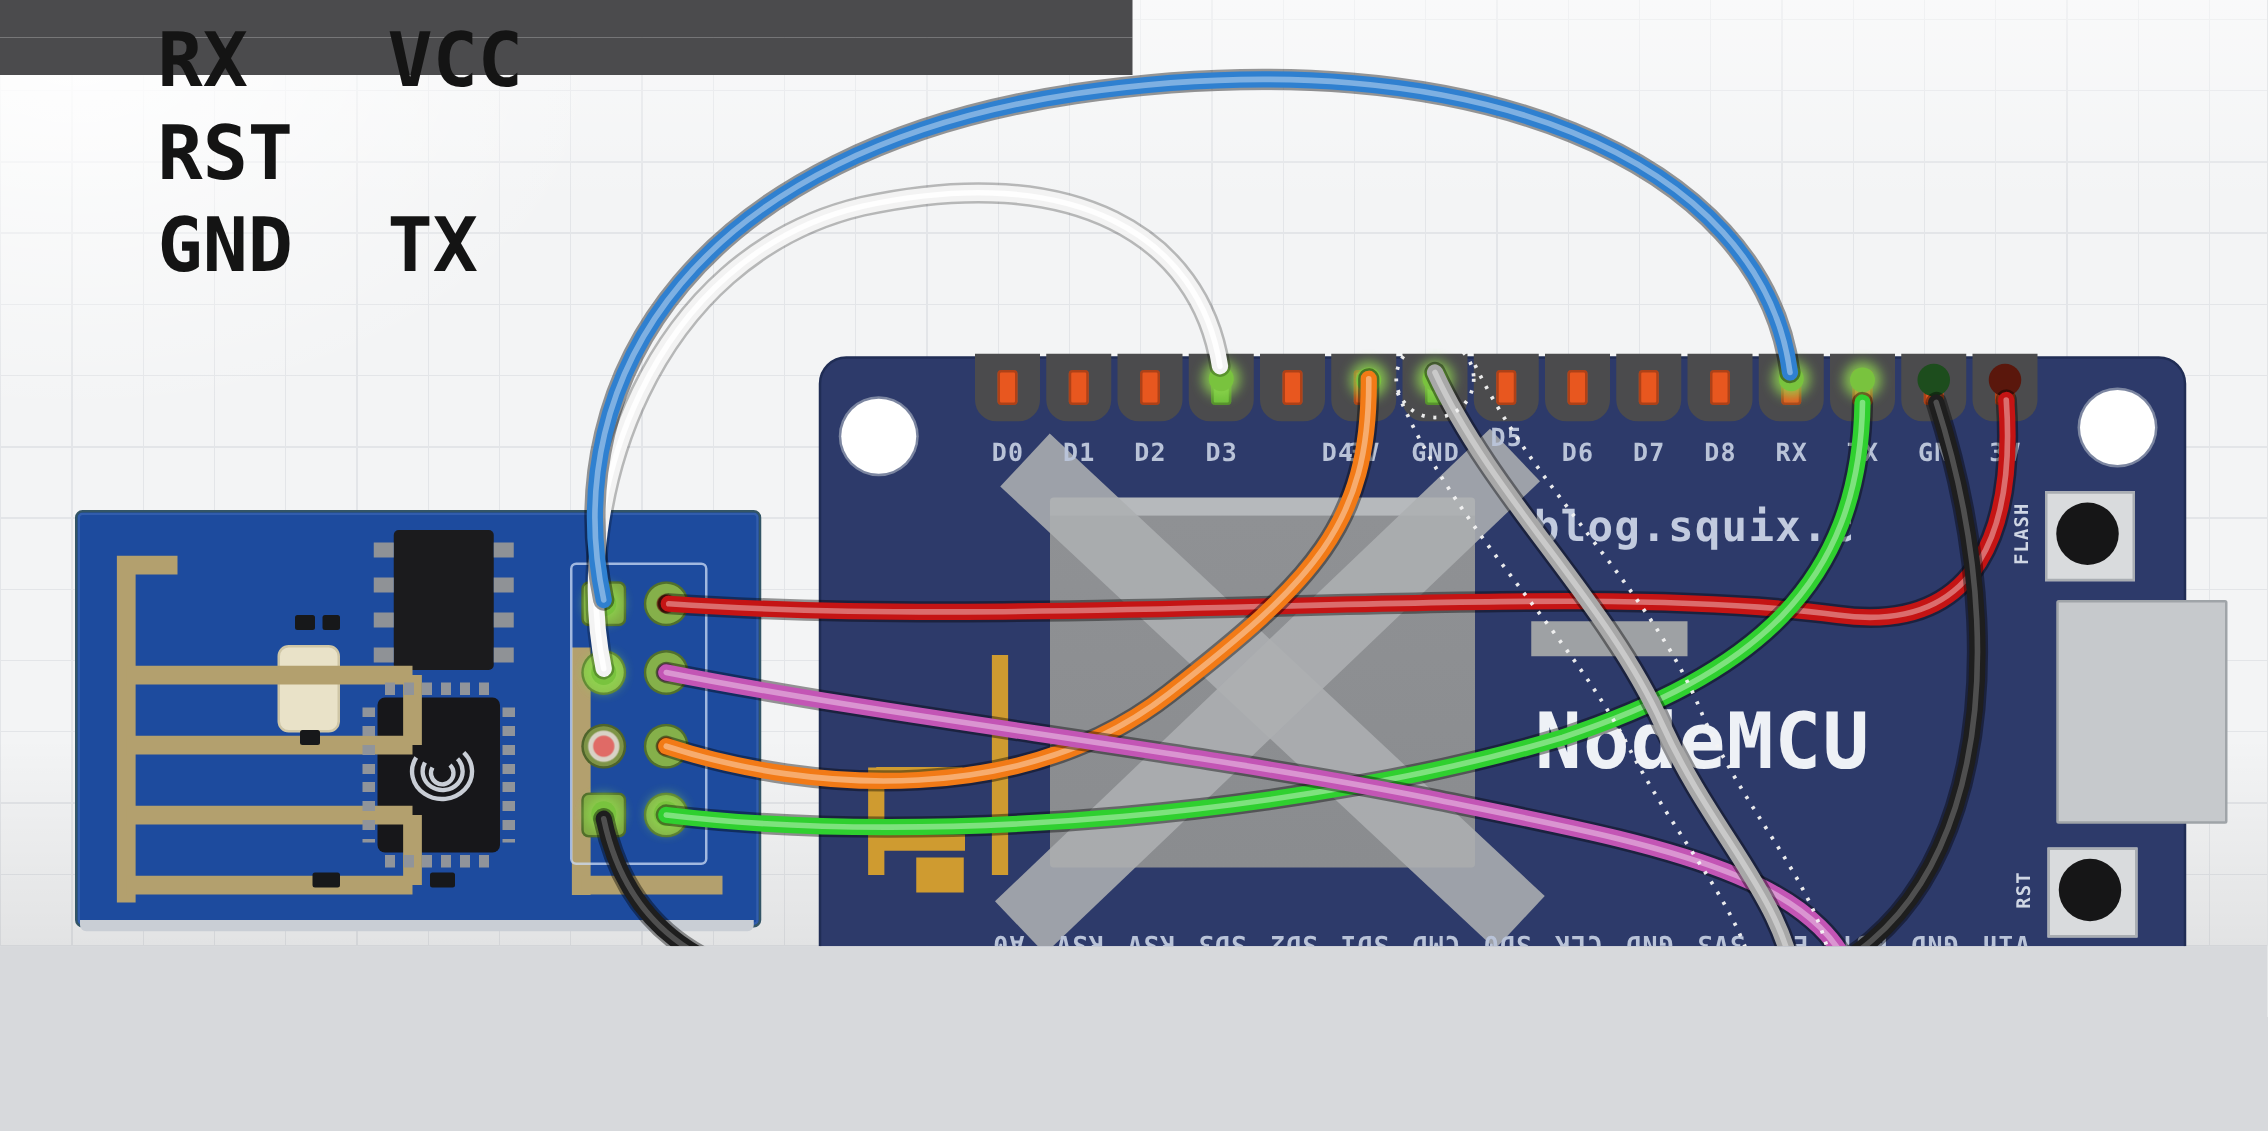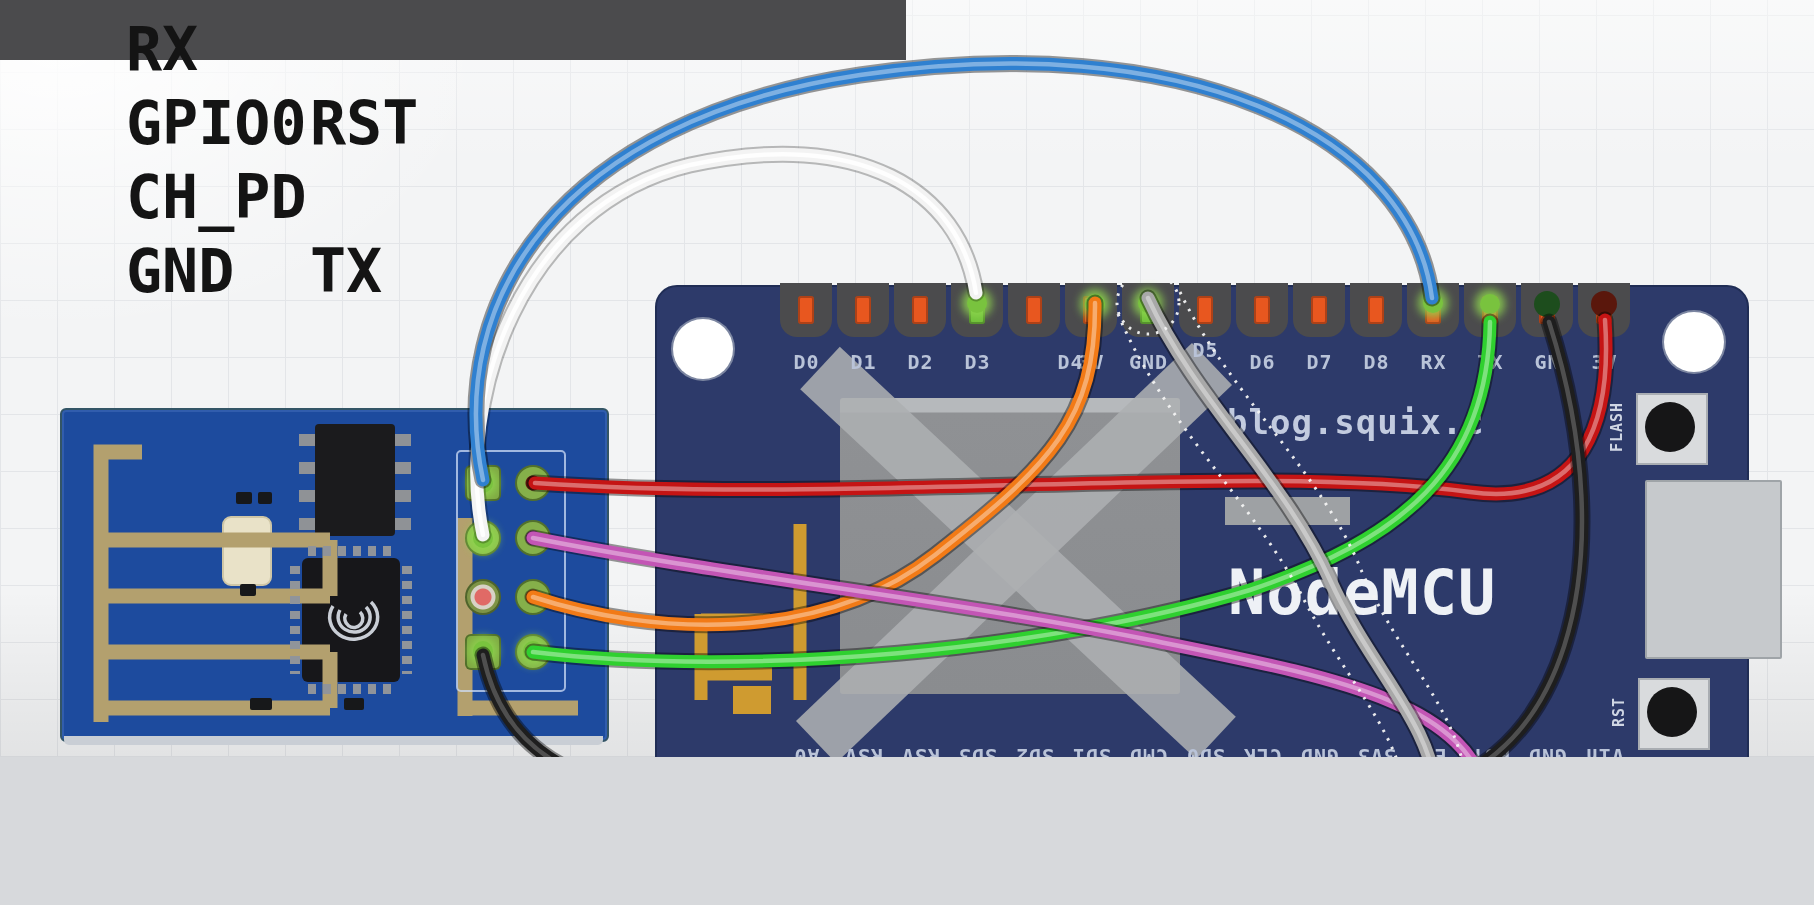--- a/index.html
+++ b/index.html
@@ -57,27 +57,26 @@
   #silkver{position:absolute;left:1236px;top:620px;font-size:54px;font-weight:700;color:#eef1f6;letter-spacing:1px;}
 </style>
 </head>
 <body>
 
 <div id="stage">
 
   <div id="legend">
       <div class="legrow">
         <span class="c1">RX</span>
+        <span>VCC</span>
       </div>
       <div class="legrow">
-        <span class="c1">GPIO0</span>
         <span>RST</span>
       </div>
       <div class="legrow">
-        <span>CH_PD</span>
       </div>
       <div class="legrow">
         <span class="c1">GND</span>
         <span>TX</span>
       </div>
     </div>
 
   <div id="esp01"></div>
   <div id="esp01edge"></div>
   <div id="nodemcu"></div>

